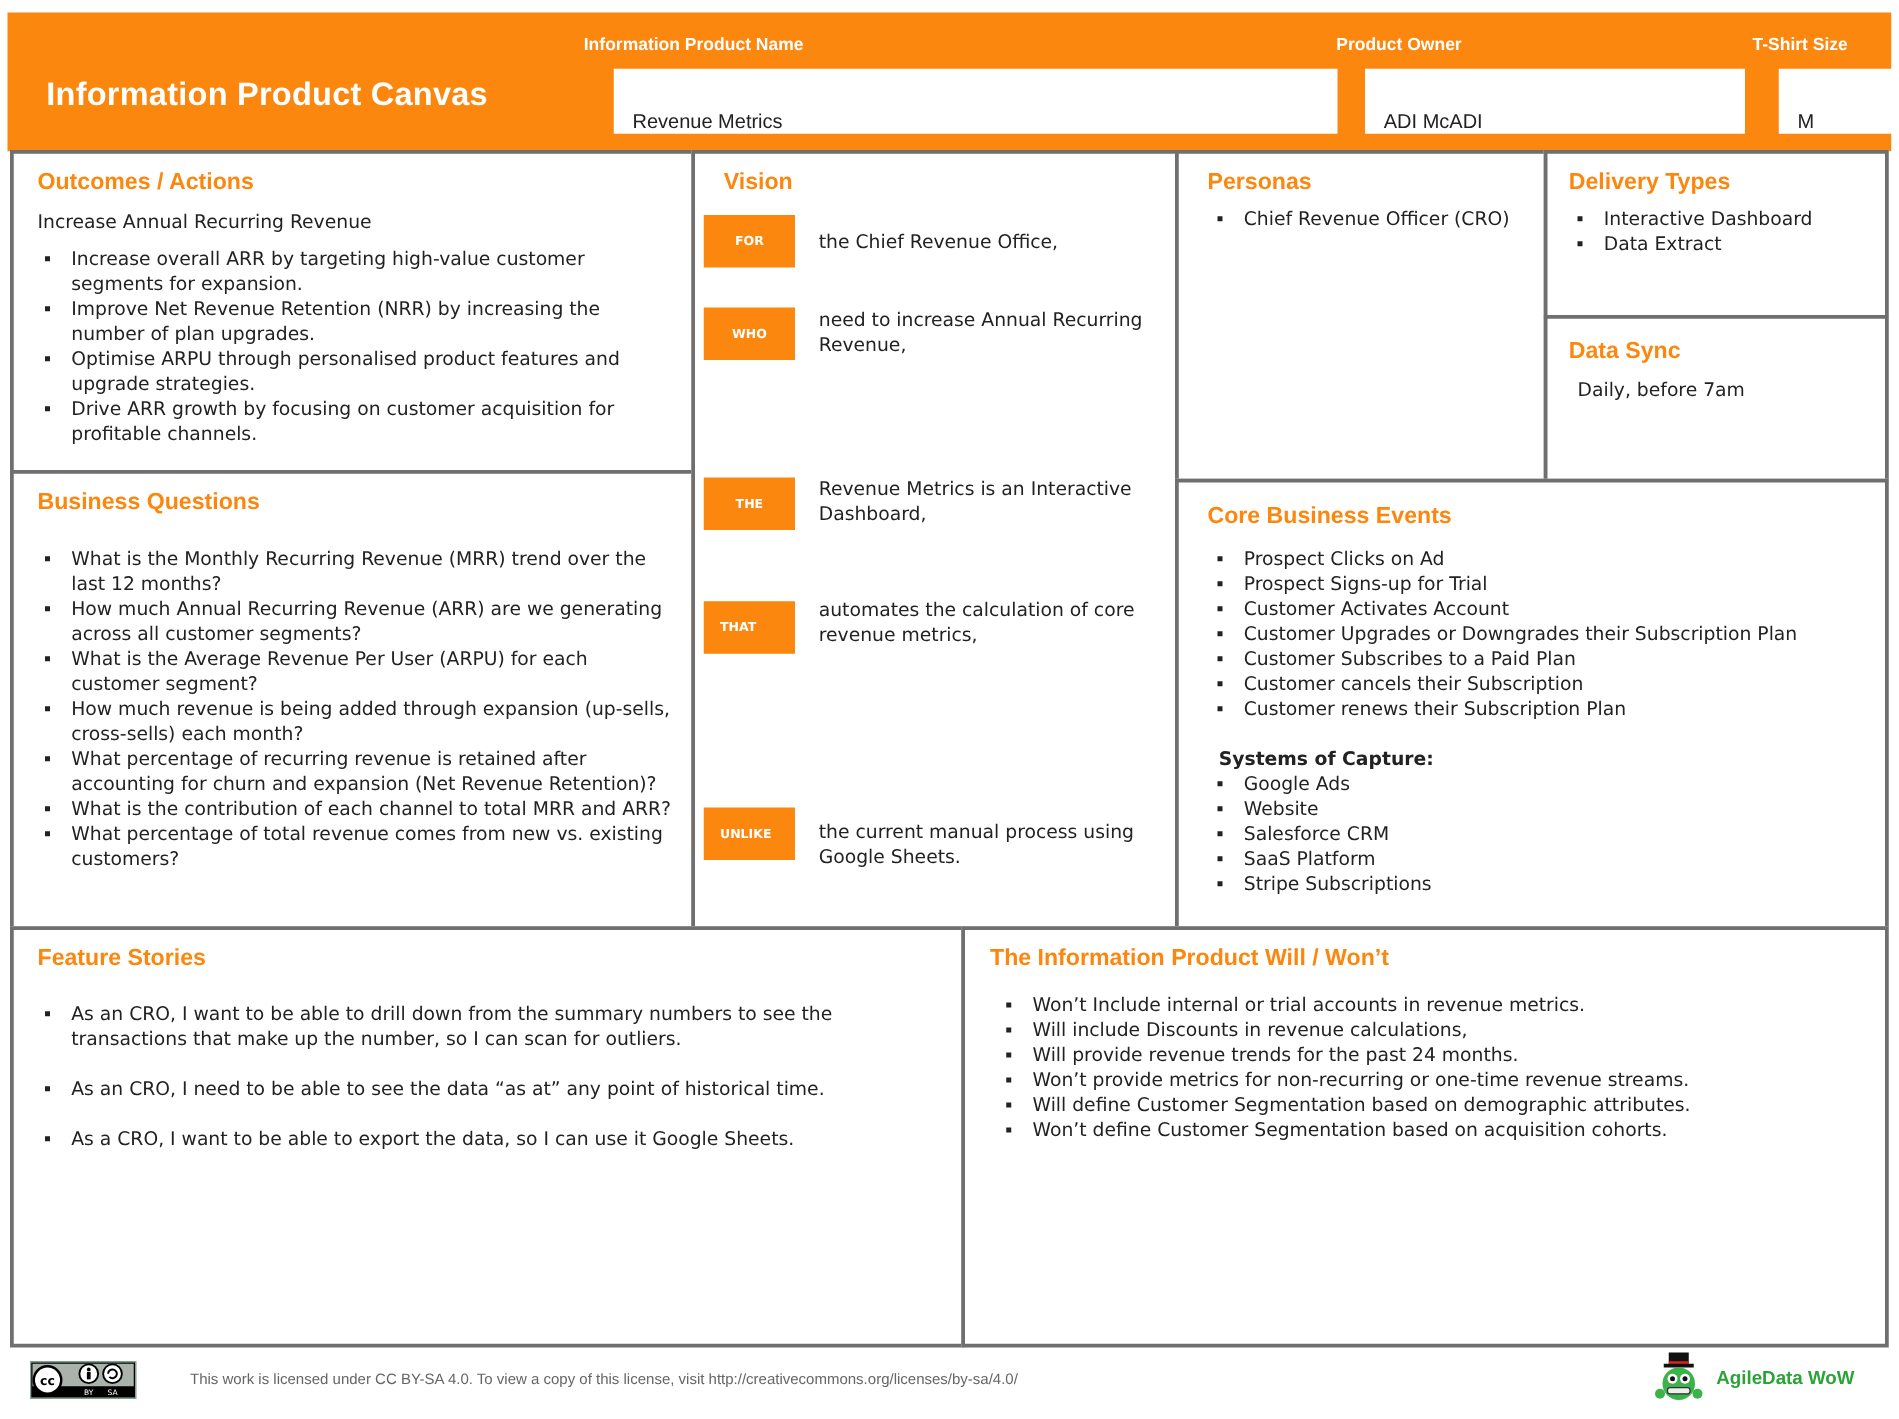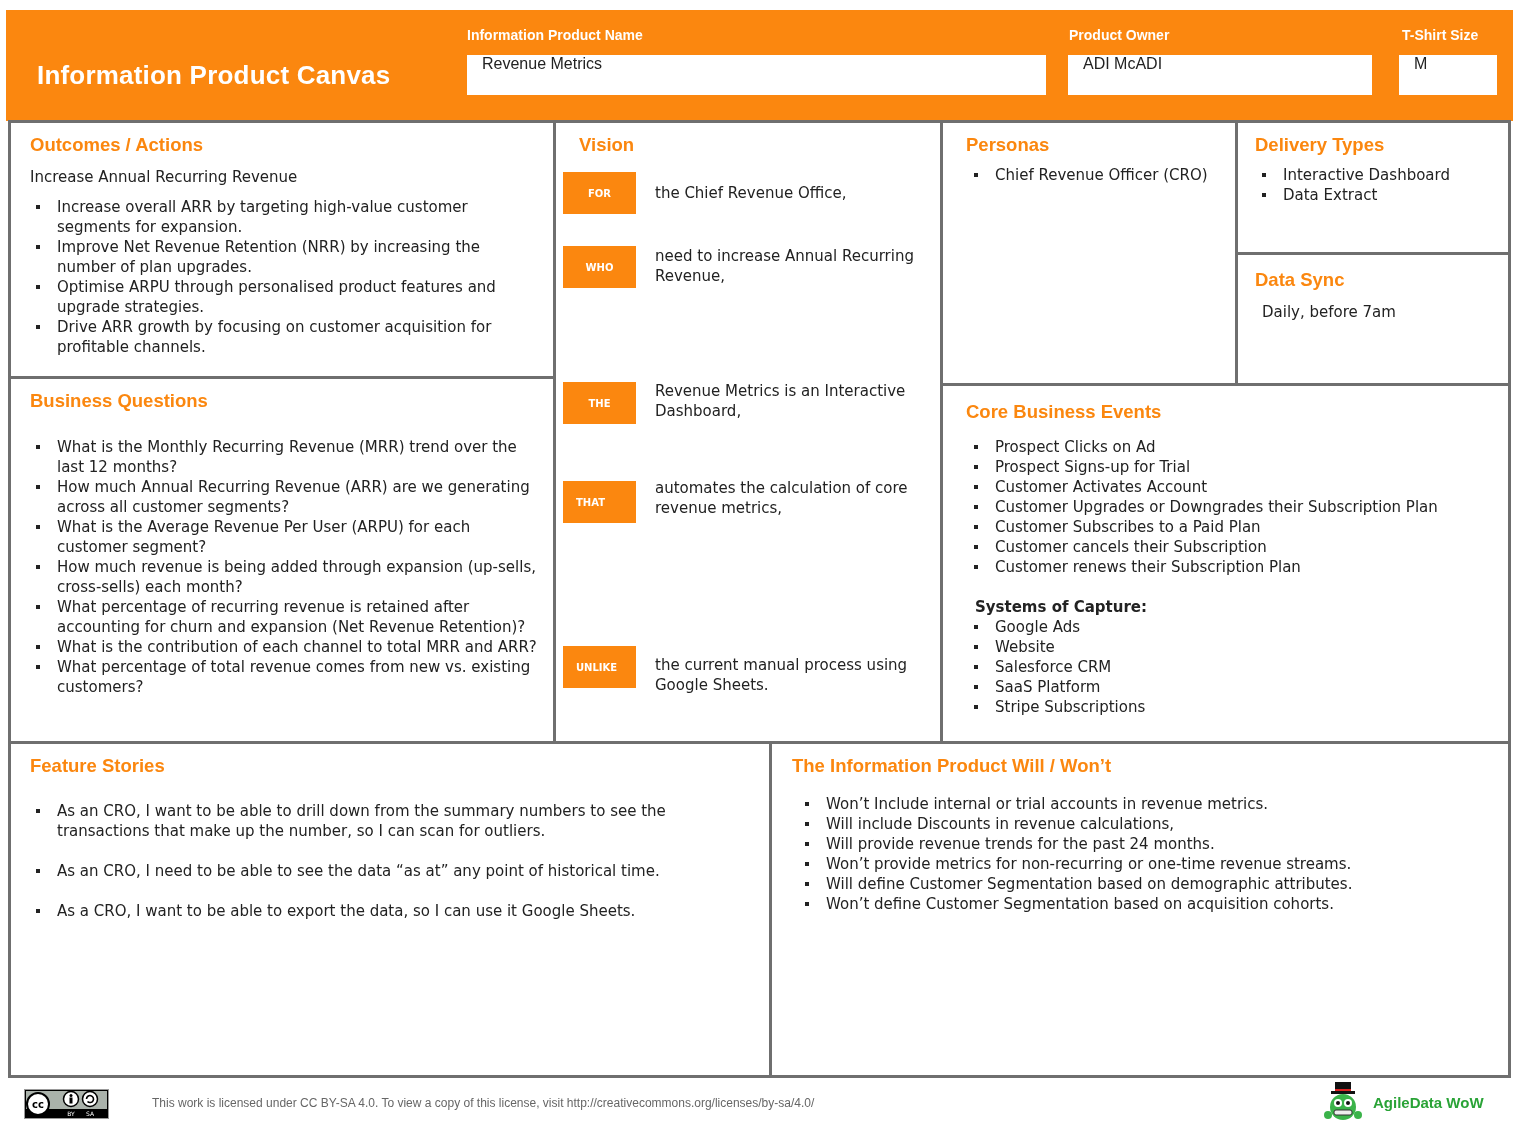--- a/index.html
+++ b/index.html
@@ -12,23 +12,24 @@
   }
   .header-title {
     position: absolute; left: 31px; top: 50px; font-size: 26px; color: #fff;
     font-family: "Liberation Sans", sans-serif; font-weight: 700; letter-spacing: 0.2px;
   }
   .hfield-label {
     position: absolute; top: 17px; color: #fff; font-size: 14px; font-weight: bold;
     font-family: "Liberation Sans", sans-serif;
   }
   .hfield-box {
-    position: absolute; top: 45px; height: 40px; background: #fff;
-    display: flex; align-items: flex-start; padding-left: 15px; font-size: 16px; color: #222;
+    position: absolute; top: 45px; height: 52px; background: #fff;
+    display: flex; align-items: flex-end; padding-left: 15px; font-size: 16px; color: #222;
     font-family: "Liberation Sans", sans-serif;
+    margin-left: 24px;
   }
 
   .cell { position: absolute; border: 3px solid #6f6f6f; background: #fff; }
   .cell-title {
     color: #fb870f; font-size: 18.5px; font-weight: 600; position: absolute;
     font-family: "Liberation Sans", sans-serif;
   }
   .body-text { font-size: 15px; color: #222; line-height: 20px; text-align: center; }
   ul.sq { list-style: none; }
   ul.sq li { position: relative; padding-left: 27px; font-size: 15px; line-height: 20px; color: #222; }

